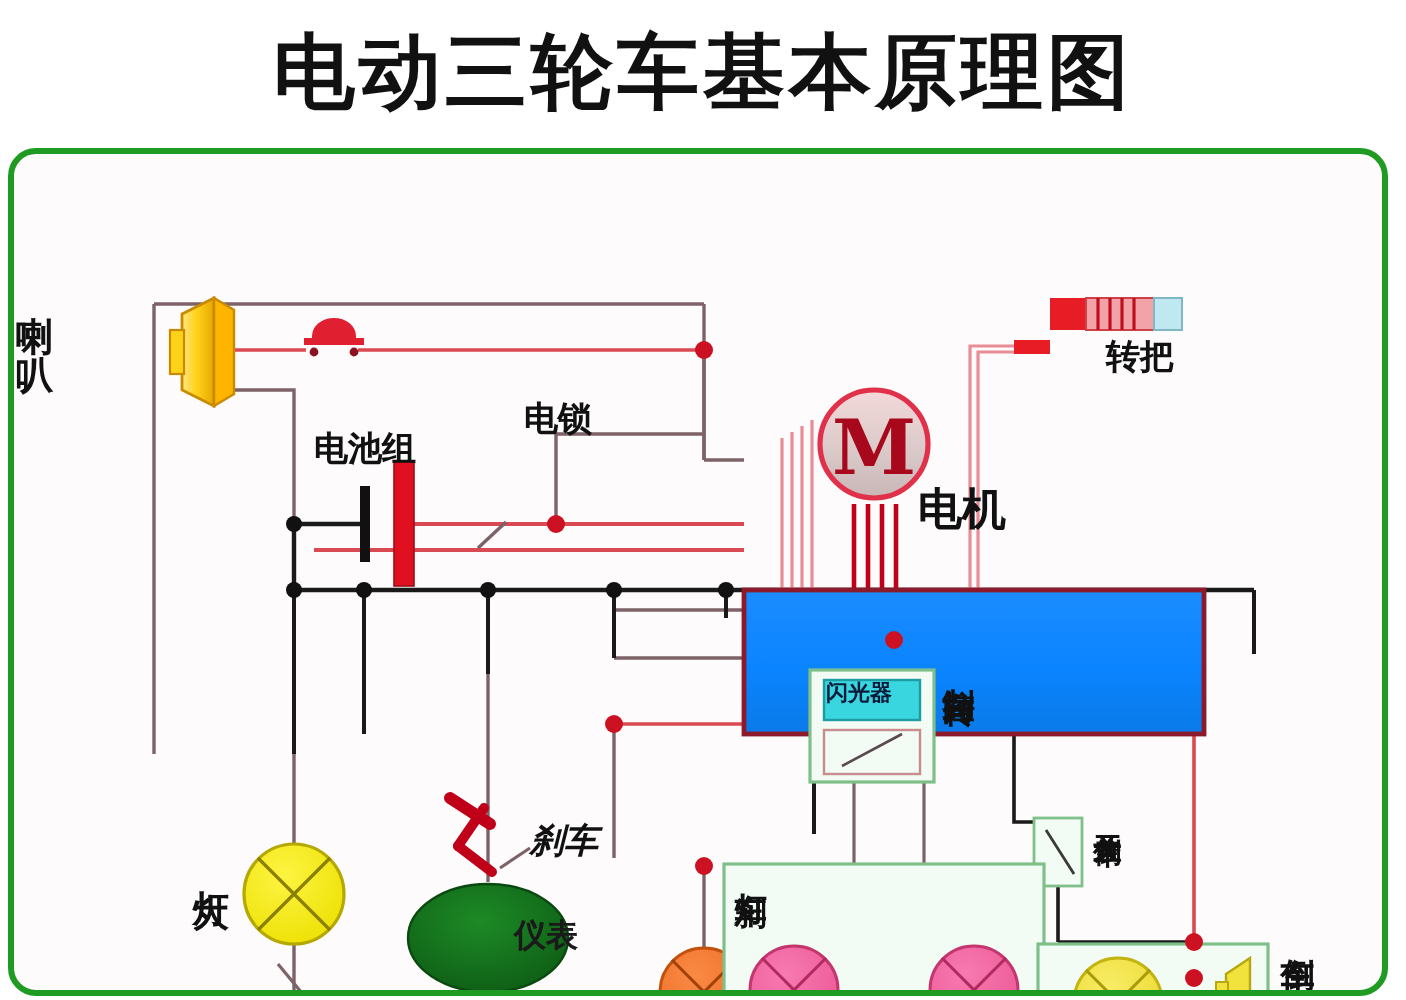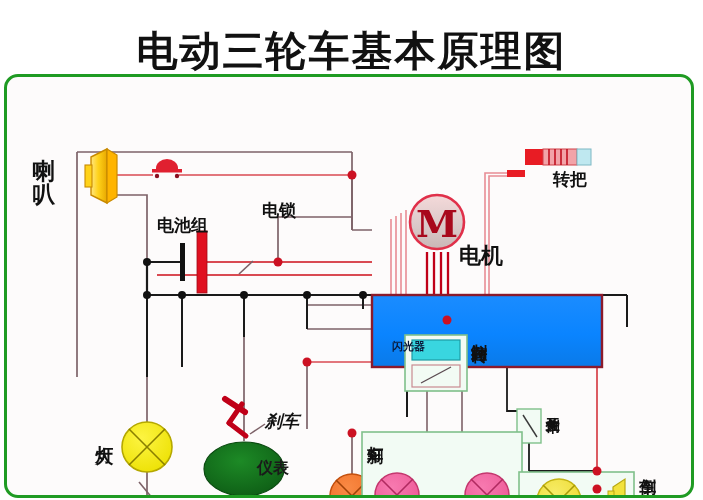--- a/index.html
+++ b/index.html
@@ -5,21 +5,21 @@
   html,body{margin:0;padding:0;background:#ffffff;}
   body{
     width:703px;height:500px;overflow:hidden;position:relative;
     font-family:"DejaVu Sans","Liberation Sans",sans-serif;
   }
   #root{position:absolute;inset:0;background:#ffffff;}
 
   
   .title-bar{
     position:absolute;left:0;top:0;width:703px;height:72px;
-    display:flex;align-items:flex-end;justify-content:center;
+    display:flex;align-items:center;justify-content:center;
     background:#ffffff;
   }
   .title-text{
     font-size:41px;line-height:1;font-weight:700;color:#111111;
     letter-spacing:2px;white-space:nowrap;
     font-family:"DejaVu Sans","Liberation Sans",sans-serif;
   }
 
   
   .diagram-frame{
@@ -338,38 +338,38 @@
         <circle cx="345" cy="98" r="4.5" fill="#cc1122"></circle>
         <circle cx="271" cy="185" r="4.5" fill="#cc1122"></circle>
         <circle cx="300" cy="285" r="4.5" fill="#cc1122"></circle>
         <circle cx="440" cy="243" r="4.5" fill="#cc1122"></circle>
         <circle cx="345" cy="356" r="4.5" fill="#cc1122"></circle>
         <circle cx="590" cy="394" r="4.5" fill="#cc1122"></circle>
         <circle cx="590" cy="412" r="4.5" fill="#cc1122"></circle>
       </g>
     </svg>
 
-    <div class="lbl" style="left:25px;top:83px;font-size:23px;width:19px;white-space:normal;letter-spacing:-1px;">喇叭</div>
+    <div class="lbl" style="left:0;top:83px;font-size:19px;width:19px;white-space:normal;letter-spacing:-1px;text-align:center;">喇叭</div>
 
     <div class="lbl" style="left:150px;top:140px;font-size:17px;">电池组</div>
 
     <div class="lbl" style="left:255px;top:125px;font-size:17px;">电锁</div>
 
     <div class="lbl" style="left:452px;top:168px;font-size:22px;">电机</div>
 
     <div class="lbl" style="left:546px;top:94px;font-size:17px;">转把</div>
 
 
     <div class="lbl" style="left:258px;top:336px;font-size:17px;font-style:italic;">刹车</div>
 
     <div class="lbl vert" style="left:88px;top:355px;font-size:18px;height:44px;">大灯</div>
 
     <div class="lbl" style="left:218px;top:383px;font-size:16px;color:#1a1a1a;margin-left:32px;">仪表</div>
 
-    <div class="lbl" style="left:385px;top:264px;font-size:11px;color:#0a1a3a;">闪光器</div>
+    <div class="lbl" style="left:406px;top:264px;font-size:11px;color:#0a1a3a;">闪光器</div>
 
     <div class="lbl vert" style="left:464px;top:257px;font-size:16px;height:80px;">转向控制</div>
 
     <div class="lbl vert" style="left:539px;top:331px;font-size:14px;height:70px;">倒车开关</div>
 
     <div class="lbl vert" style="left:360px;top:358px;font-size:16px;height:60px;">刹车灯</div>
 
     <div class="lbl vert" style="left:632px;top:389px;font-size:17px;height:44px;">倒车</div>
 
   </div>

